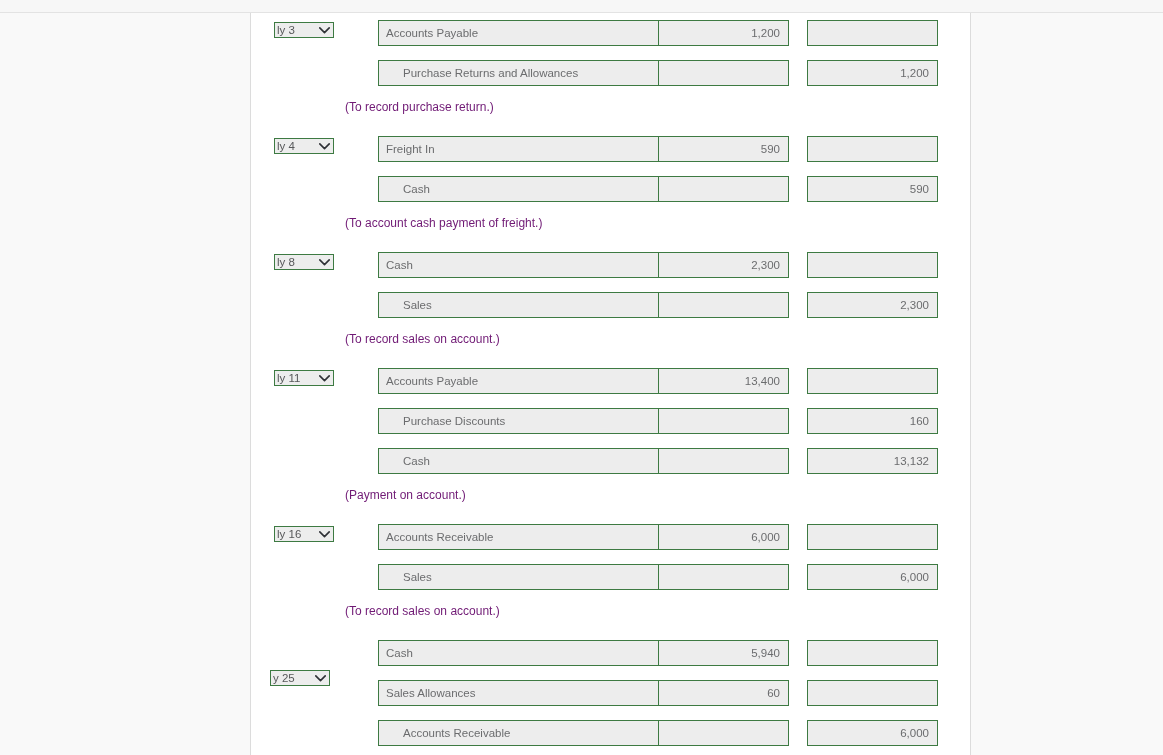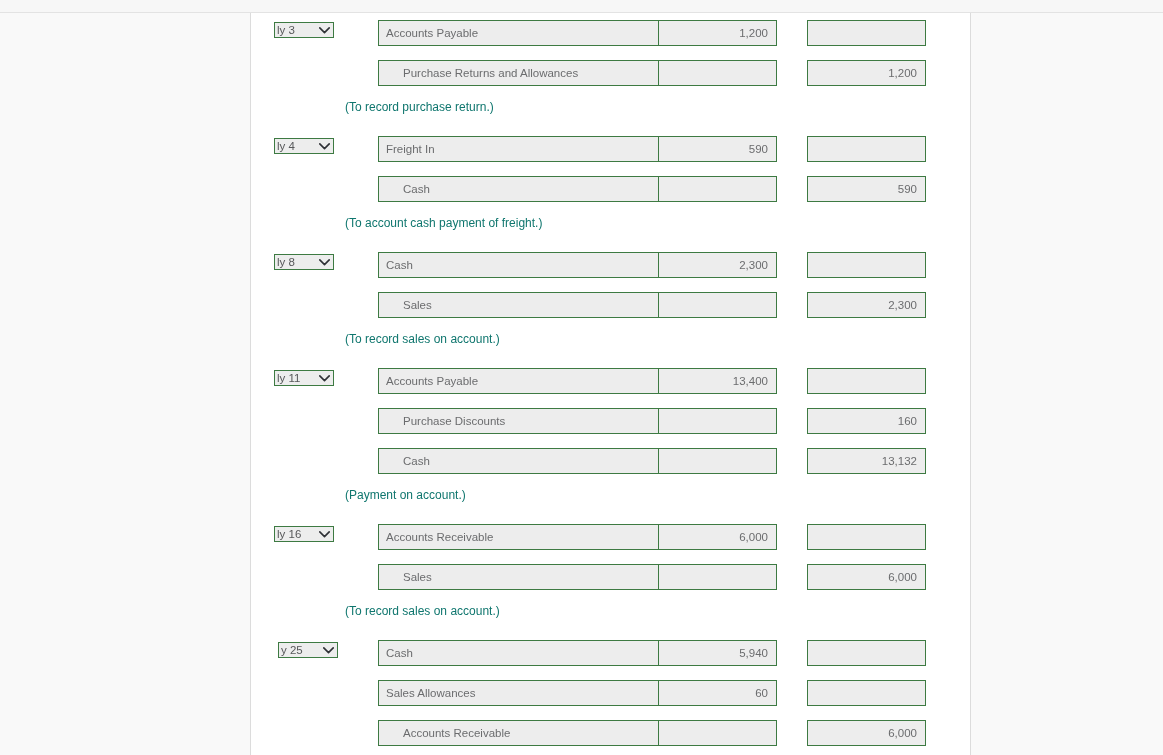--- a/index.html
+++ b/index.html
@@ -80,21 +80,21 @@
     border: 1px solid #3d7a42;
     box-sizing: border-box;
     font-family: "Liberation Sans", sans-serif;
     font-size: 11.5px;
     color: #57585a;
     display: flex;
     align-items: center;
     overflow: hidden;
     white-space: nowrap;
   }
-  .date-select.shift-left { left: 27px; }
+  .date-select.shift-left { left: 19px; margin-top: 28px; }
   .date-select .date-label {
     padding-left: 2px;
     flex: 1;
   }
   .date-select .chev {
     width: 18px;
     display: flex;
     align-items: center;
     justify-content: center;
     color: #2f3136;
@@ -119,21 +119,21 @@
     white-space: nowrap;
     overflow: hidden;
     margin-left: 28px;
   }
   .account-field.indent { padding-left: 24px; }
 
   
   .amount-field {
     position: absolute;
     top: 7px;
-    width: 119px;
+    width: 131px;
     height: 26px;
     background: #ededed;
     border: 1px solid #3d7a42;
     box-sizing: border-box;
     font-size: 11.5px;
     color: #6b6c6e;
     display: flex;
     align-items: center;
     justify-content: flex-end;
     padding-right: 8px;
@@ -141,21 +141,21 @@
     overflow: hidden;
   }
   .amount-field.debit  { left: 407px; }
   .amount-field.credit { left: 556px; }
 
   
   .explanation {
     position: relative;
     height: 29px;
     font-size: 12px;
-    color: #0f766e;
+    color: #701a75;
     padding-left: 94px;
     line-height: 29px;
     white-space: nowrap;
   }
   .spacer-after { height: 7px; }
 </style>
 </head>
 <body>
 
 <div id="top-strip"></div>

